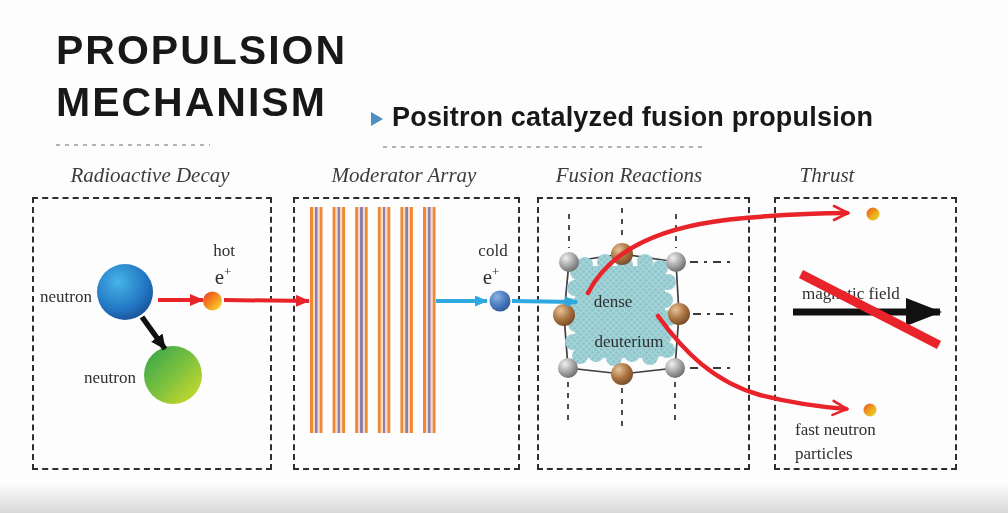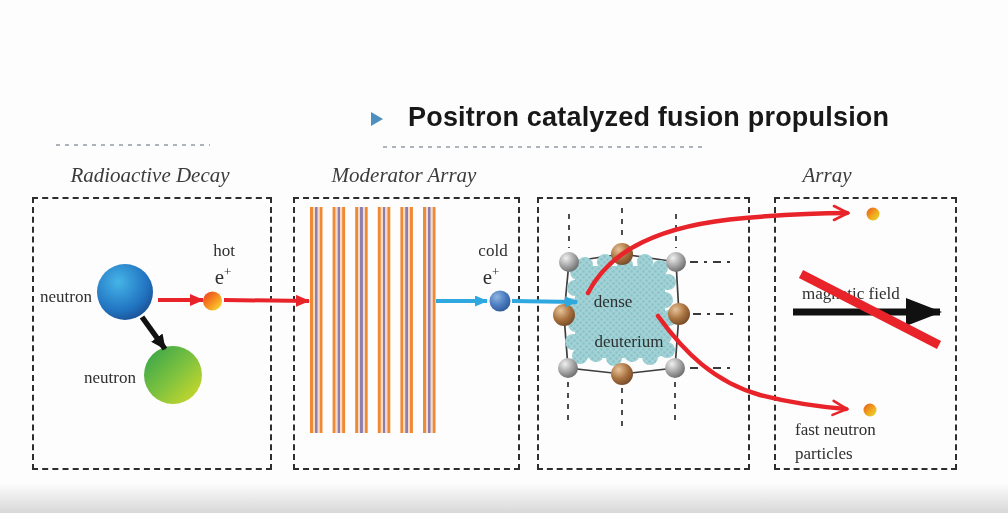--- a/index.html
+++ b/index.html
@@ -13,21 +13,21 @@
     background:linear-gradient(180deg,rgba(150,150,150,0) 0%,rgba(130,130,130,0.30) 100%);
     pointer-events:none;z-index:6;
   }
   .title{
     position:absolute;left:56px;top:24px;
     font-family:"Liberation Sans","DejaVu Sans",sans-serif;
     font-weight:700;font-size:41px;line-height:52px;letter-spacing:2px;
     color:var(--c-title_text,#181818);z-index:3;
   }
   .subtitle{
-    position:absolute;left:408px;top:101px;
+    position:absolute;left:392px;top:101px;
     font-family:"Liberation Sans","DejaVu Sans",sans-serif;
     font-weight:700;font-size:27px;line-height:32px;letter-spacing:0.2px;
     color:var(--c-title_text,#181818);z-index:3;
   }
   .tri{
     position:absolute;left:371px;top:112px;width:0;height:0;z-index:3;
     border-top:7px solid transparent;border-bottom:7px solid transparent;
     border-left:12px solid var(--c-bullet_blue,#4e8fc0);
   }
   .sep{position:absolute;height:2px;z-index:1;
@@ -54,33 +54,38 @@
   .lbl.under{z-index:1;}
   .eplus{font-size:21px;}
   .eplus sup{font-size:13px;}
   svg.overlay{position:absolute;left:0;top:0;z-index:2;pointer-events:none;}
 </style>
 </head>
 <body>
 
 <div class="stage">
 
+  <div class="title">
+    <div>PROPULSION</div>
+    <div>MECHANISM</div>
+  </div>
   <div class="sep sep1"></div>
   <span class="tri"></span>
   <div class="subtitle">Positron catalyzed fusion propulsion</div>
   <div class="sep sep2"></div>
 
   <div class="panel p1"></div>
   <div class="panel p2"></div>
   <div class="panel p3"></div>
   <div class="panel p4"></div>
 
   <div class="ptitle" style="left:404px">Moderator Array</div>
   <div class="ptitle" style="left:150px">Radioactive Decay</div>
-  <div class="ptitle" style="left:827px">Array</div>
+  <div class="ptitle" style="left:629px">Fusion Reactions</div>
+  <div class="ptitle" style="left:827px">Thrust</div>
 
   <div class="lbl" style="left:40px;top:287px">neutron</div>
   <div class="lbl" style="left:84px;top:368px">neutron</div>
   <div class="lbl center" style="left:224px;top:241px">hot</div>
   <div class="lbl center eplus" style="left:223px;top:262px"><span>e</span><sup>+</sup></div>
   <div class="lbl center" style="left:493px;top:241px">cold</div>
   <div class="lbl center eplus" style="left:491px;top:262px"><span>e</span><sup>+</sup></div>
   <div class="lbl center" style="left:613px;top:292px">dense</div>
   <div class="lbl center" style="left:629px;top:332px">deuterium</div>
   <div class="lbl under" style="left:802px;top:284px">magnetic field</div>

